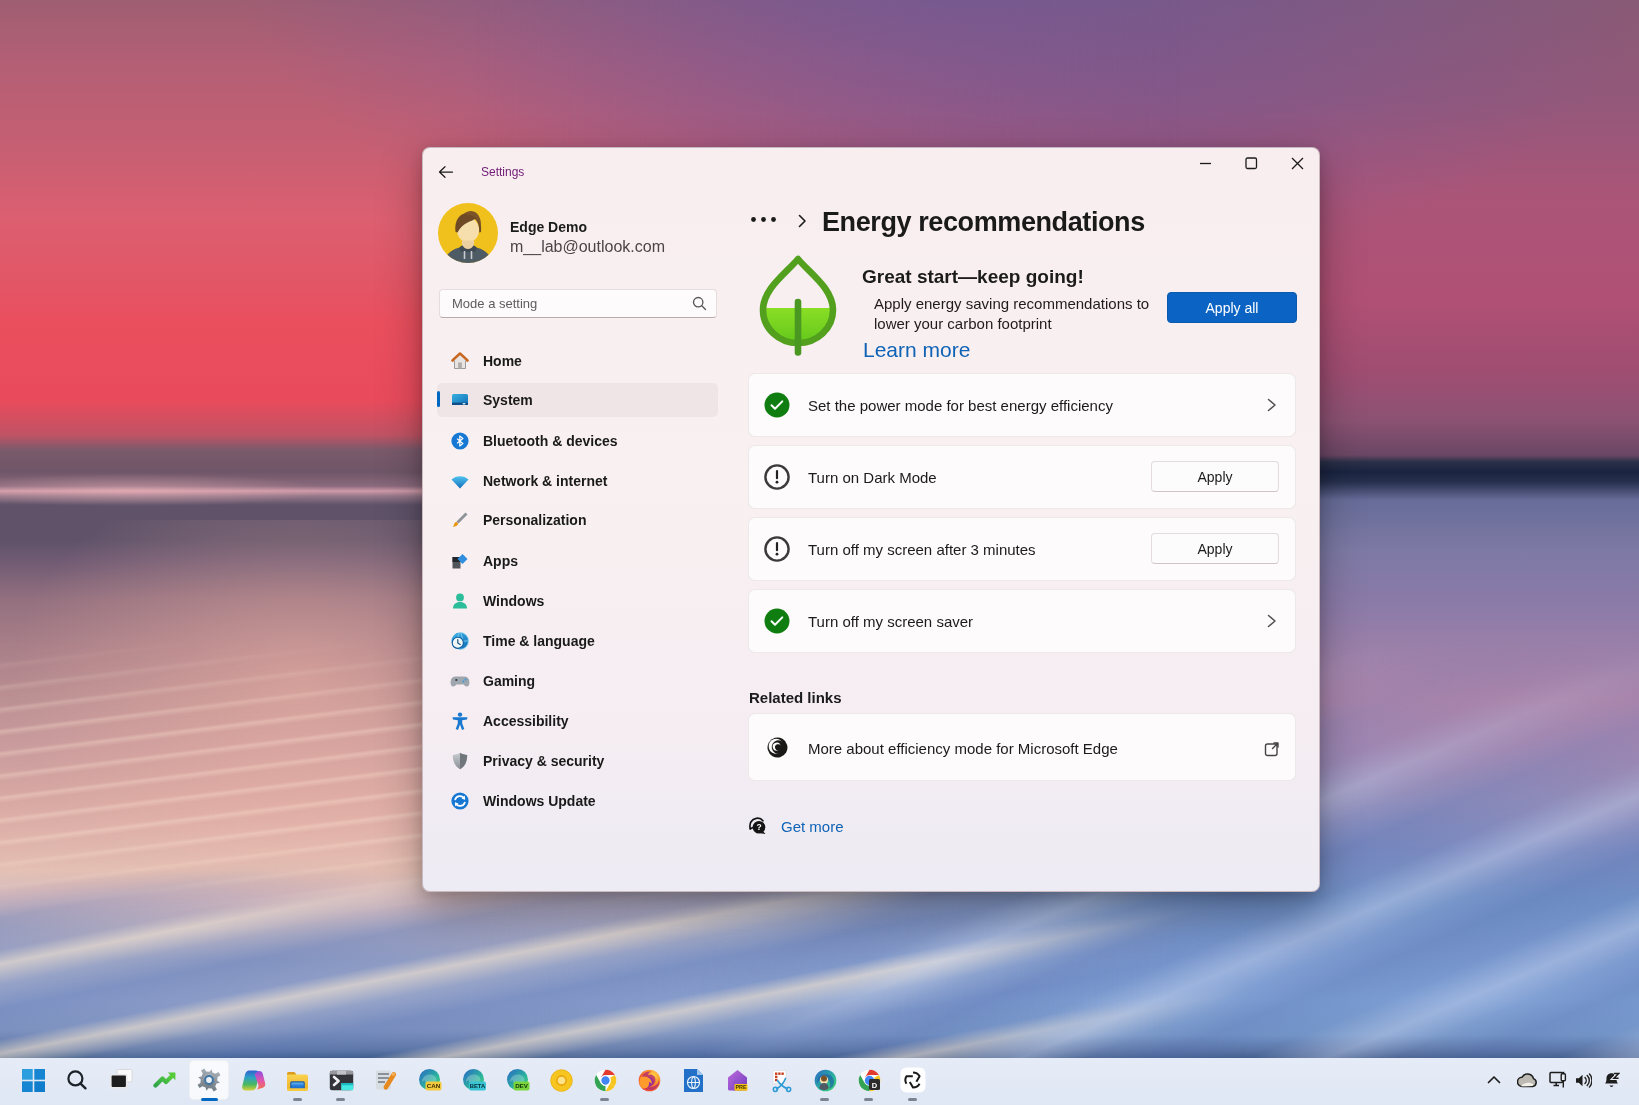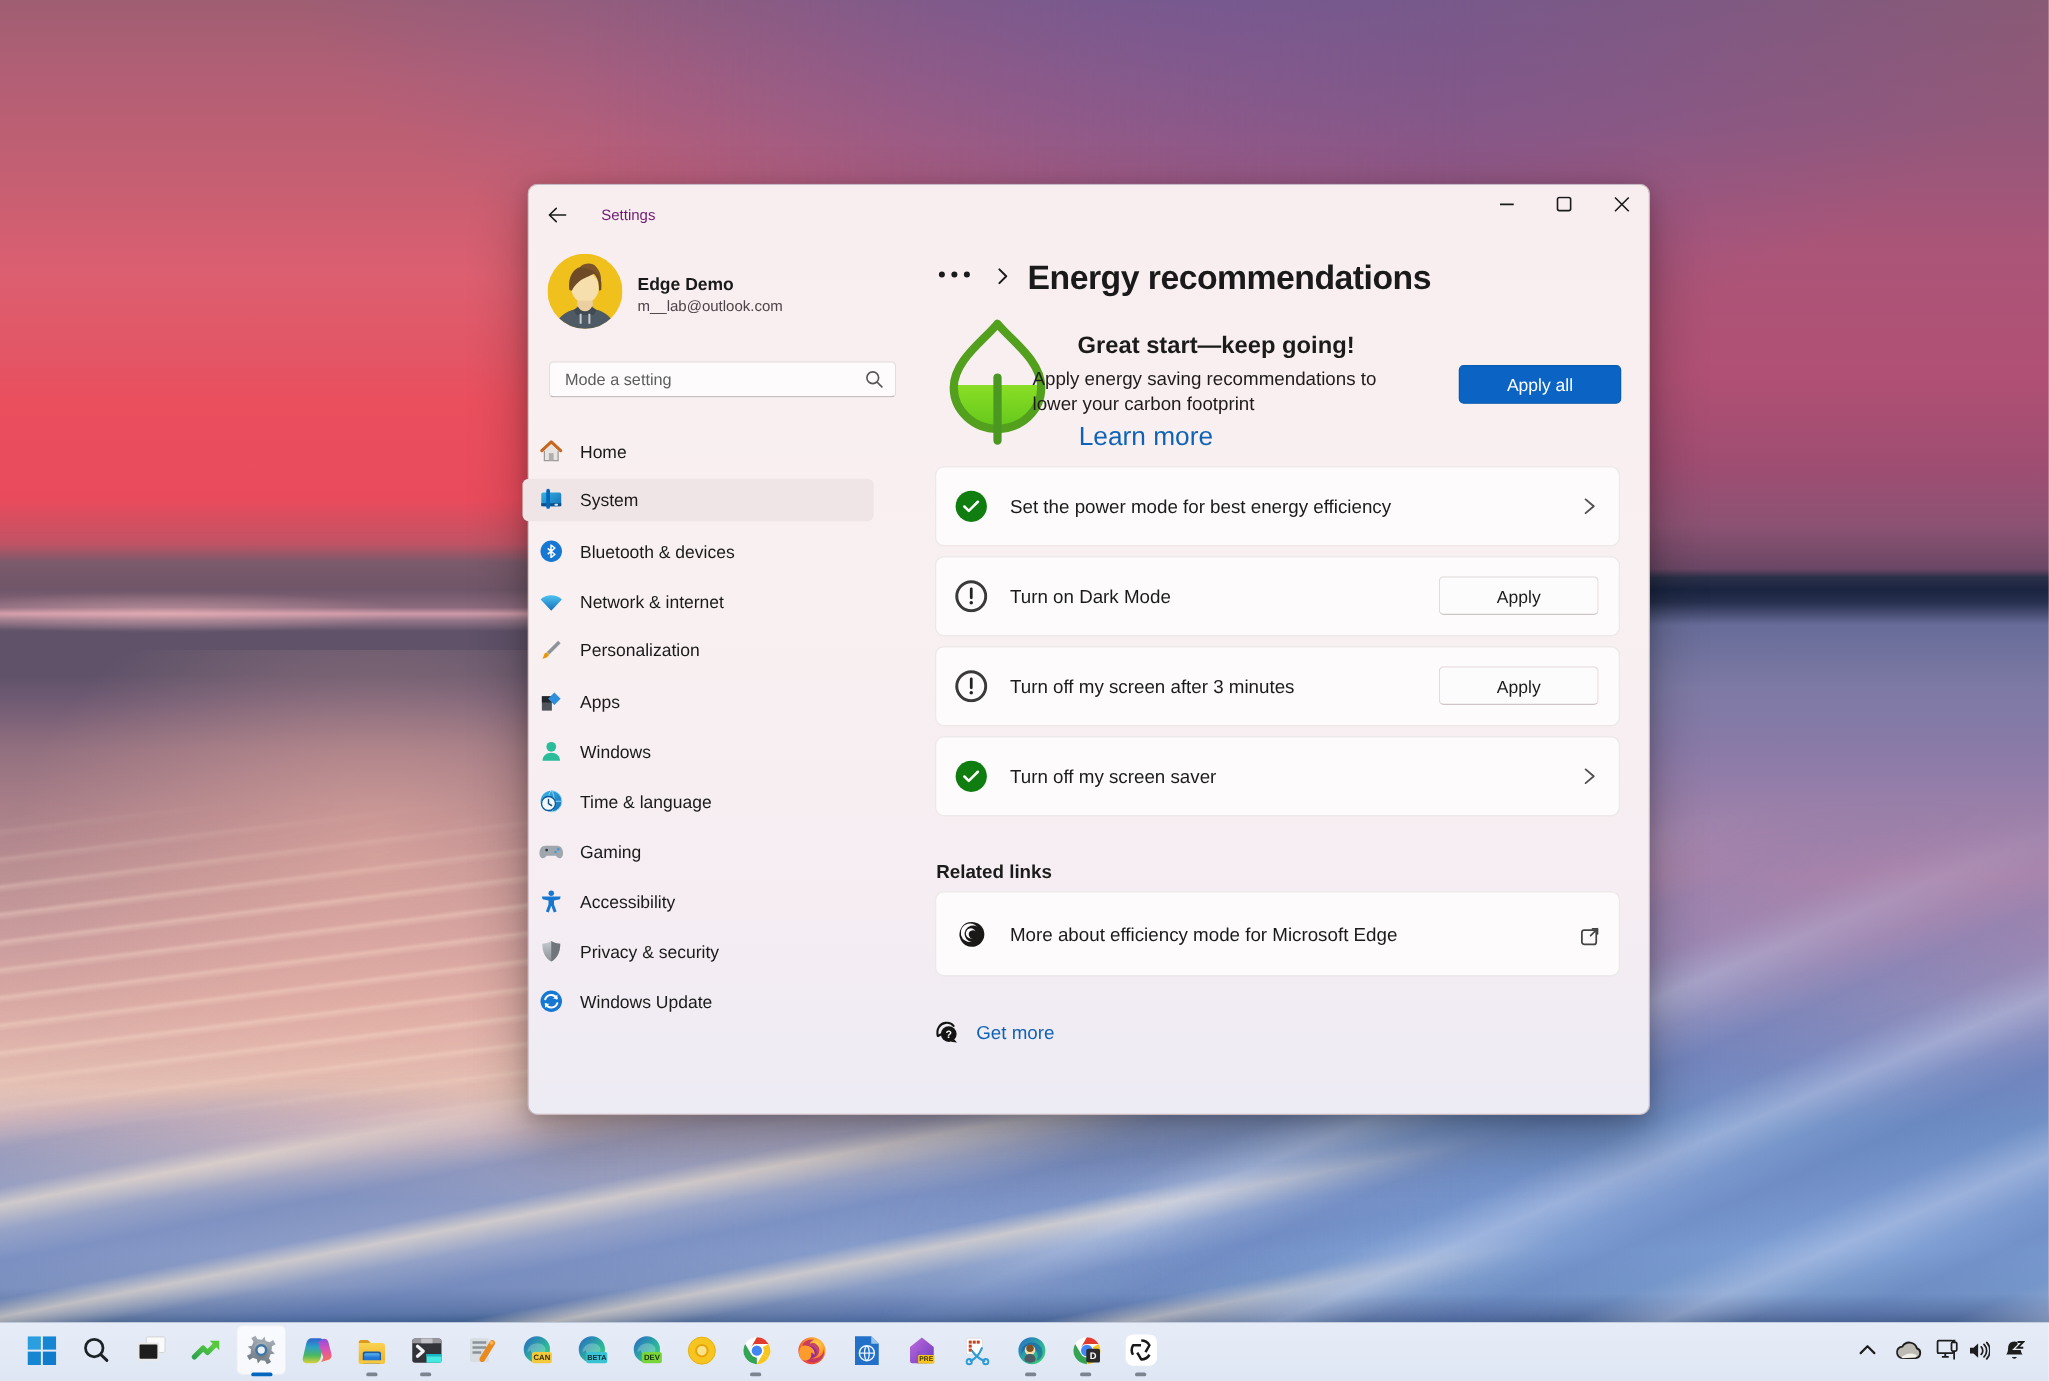--- a/index.html
+++ b/index.html
@@ -51,21 +51,21 @@
 #tbsetline{position:absolute;top:40px;width:17px;height:3px;border-radius:2px;background:#0067c0;}
 
 
 #win{position:absolute;left:422px;top:147px;width:898px;height:745px;border-radius:8px;
 background:linear-gradient(180deg,#f8eef0 0%,#f9f0f1 45%,#f5edf2 78%,#edebf4 100%);
 box-shadow:0 18px 46px rgba(0,0,0,0.30),0 4px 14px rgba(0,0,0,0.18);border:1px solid rgba(120,90,100,0.35);}
 .ttl{position:absolute;left:481px;top:165px;font-size:12px;color:#701a75;}
 
 
 
-.navitem{position:absolute;left:418px;width:281px;height:34px;border-radius:5px;display:flex;align-items:center;}
+.navitem{position:absolute;left:437px;width:281px;height:34px;border-radius:5px;display:flex;align-items:center;font-weight:bold;}
 .navitem .lbl{position:absolute;left:46px;font-size:14px;color:#1a1a1a;}
 .navitem .ic{position:absolute;left:13px;width:20px;height:20px;}
 #nav-active{background:#efe5e7;}
 #navpill{position:absolute;left:437px;width:3px;height:16px;border-radius:2px;background:#0067c0;}
 
 #search{position:absolute;left:439px;top:289px;width:278px;height:29px;background:#fdfbfb;border:1px solid #e4dcdd;border-bottom-color:#b9adb0;border-radius:4px;}
 #search .ph{position:absolute;left:12px;top:6px;font-size:13px;color:#5d5d5d;}
 
 
 .h1{position:absolute;left:822px;top:207px;font-size:27px;font-weight:700;color:#1a1a1a;letter-spacing:-0.4px;}
@@ -114,21 +114,21 @@
 <ellipse cx="30" cy="27" rx="11" ry="12.5" fill="#f6dfad"></ellipse>
 <path d="M17.5 29 c-1.5-12 4.5-19 12.5-19 8 0 14.5 6 13 19 l-1.8.5 c.3-7-1.7-11.5-4.2-13.5 -3 2.5-12 3-17.5 13.5z" fill="#6e4a26"></path>
 <path d="M26 10.5 c4-3.5 10-3.5 13 0 3 3.5 4.5 8 3.5 12 -1.5-5-4-8-7.5-9.5z" fill="#7d5429"></path>
 <path d="M6 62 c0-11 9.5-18.5 24-18.5 S54 51 54 62z" fill="#4e5a64"></path>
 <path d="M21 45 c2.5-2.5 5.5-4 9-4 s6.5 1.5 9 4 l-2 4 h-14z" fill="#3f4a52"></path>
 <path d="M24 41.5 c1.5 3 3.5 4.5 6 4.5 s4.5-1.5 6-4.5 v-4 h-12z" fill="#eccfa0"></path>
 <path d="M26.5 48 v8 M33.5 48 v8" stroke="#c8ccd2" stroke-width="1.6" fill="none"></path>
 </g>
 </svg>
 <div class="abs" style="left:510px;top:219px;font-size:14px;font-weight:700;color:#1a1a1a">Edge Demo</div>
-<div class="abs" style="left:510px;top:238px;font-size:12px;color:#4c4448">m__lab@outlook.com</div>
+<div class="abs" style="left:510px;top:238px;font-size:16px;color:#4c4448">m__lab@outlook.com</div>
 
 <div id="search">
     <span class="ph">Mode a setting</span>
   </div>
 <svg class="abs" style="left:692px;top:296px" width="15" height="15" viewBox="0 0 15 15">
     <circle cx="6.2" cy="6.2" r="4.7" stroke="#555" stroke-width="1.3" fill="none"></circle>
     <path d="M9.8 9.8 L13.5 13.5" stroke="#555" stroke-width="1.3" stroke-linecap="round"></path>
   </svg>
 
 <div class="navitem" style="top:344px">
@@ -294,21 +294,21 @@
         <path d="M42 4 C31 17.5 7 33.5 7 55 a35 33 0 0 0 70 0 C77 33.5 53 17.5 42 4 z"></path>
       </clipPath>
     </defs>
 <g clip-path="url(#leafclip)">
       <rect x="0" y="53" width="84" height="51" fill="url(#lg)"></rect>
     </g>
 <path d="M42 4 C31 17.5 7 33.5 7 55 a35 33 0 0 0 70 0 C77 33.5 53 17.5 42 4 z" fill="none" stroke="#52a01d" stroke-width="6.6" stroke-linejoin="round"></path>
 <path d="M42 47 V 97.5" stroke="#4a9722" stroke-width="6.6" stroke-linecap="round"></path>
 </svg>
 <div class="abs" style="left:862px;top:266px;font-size:19px;font-weight:700;color:#1b1b1b">Great start—keep going!</div>
-<div class="abs" style="left:826px;top:294px;font-size:15px;color:#201c1d;line-height:20px">Apply energy saving recommendations to<br>lower your carbon footprint</div>
+<div class="abs" style="left:874px;top:294px;font-size:15px;color:#201c1d;line-height:20px">Apply energy saving recommendations to<br>lower your carbon footprint</div>
 <div class="abs" style="left:863px;top:338px;font-size:21px"><a class="link">Learn more</a></div>
 <div class="abs" style="left:1167px;top:292px;width:130px;height:31px;background:#0b64c4;border-radius:4px;display:flex;align-items:center;justify-content:center;font-size:14px;color:#fff;border:1px solid #0a5ab0">Apply all</div>
 
 <div class="card" style="top:373px;height:64px"></div>
 <div class="card" style="top:445px;height:64px"></div>
 <div class="card" style="top:517px;height:64px"></div>
 <div class="card" style="top:589px;height:64px"></div>
 
 <div class="cardlbl" style="left:808px;top:397px">Set the power mode for best energy efficiency</div>
 <div class="cardlbl" style="left:808px;top:469px">Turn on Dark Mode</div>

